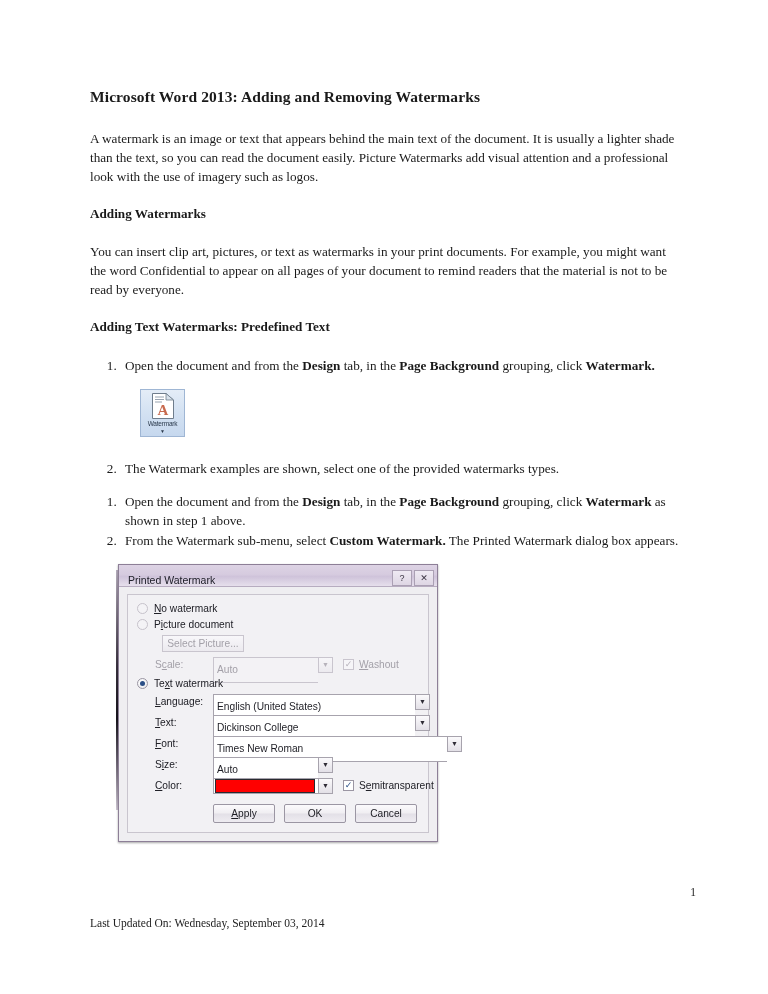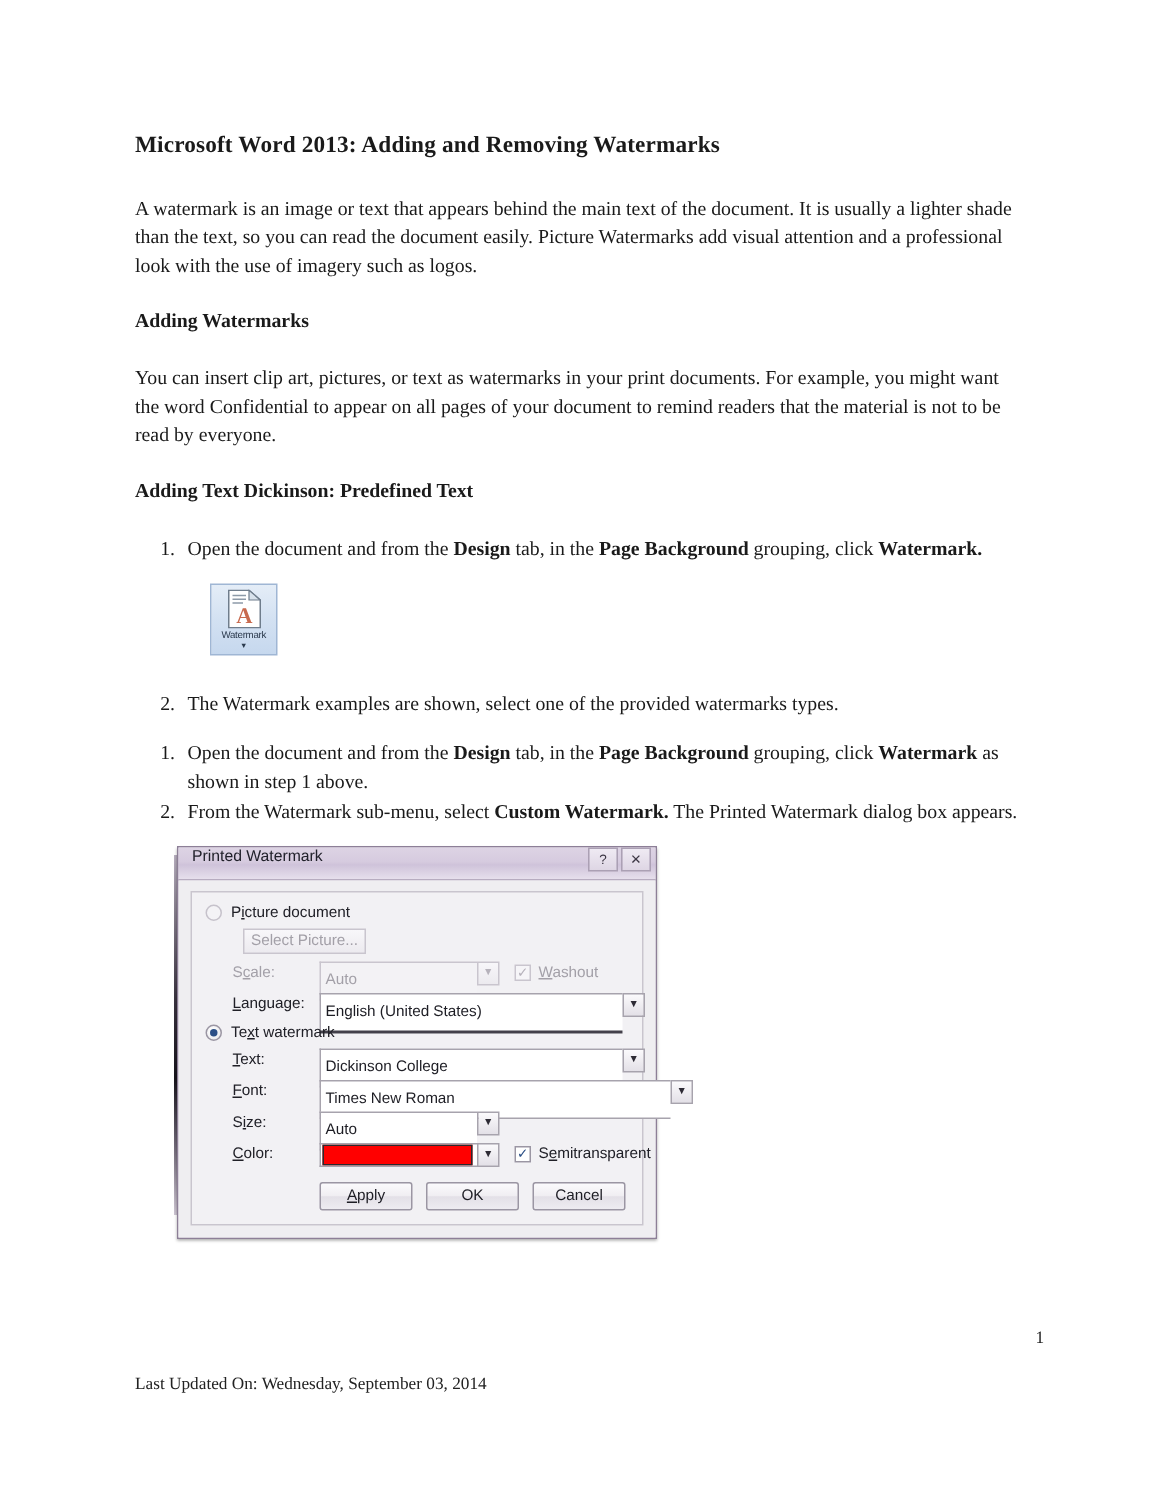--- a/index.html
+++ b/index.html
@@ -117,21 +117,21 @@
     border: 1px solid #8d7f97;
     background: #efeef1;
     box-shadow: 0 1px 2px rgba(0,0,0,0.35);
     box-sizing: border-box;
   }
   .dlg-titlebar {
     height: 22px;
     background: linear-gradient(to bottom, #ddd3e4 0%, #d6cbdf 45%, #cfc3da 55%, #e6dfec 100%);
     border-bottom: 1px solid #b7acc0;
     display: flex;
-    align-items: flex-start;
+    align-items: flex-end;
     padding: 0 3px 0 9px;
     box-sizing: border-box;
   }
   .dlg-title {
     font-family: "Liberation Sans", sans-serif;
     font-size: 10.5px;
     color: #20202a;
     flex: 1;
     white-space: nowrap;
   }
@@ -322,21 +322,21 @@
 <div class="page">
 
   <h1 class="doc-title">Microsoft Word 2013:  Adding and Removing Watermarks</h1>
 
   <p class="para">A watermark is an image or text that appears behind the main text of the document. It is usually a lighter shade than the text, so you can read the document easily.  Picture Watermarks add visual attention and a professional look with the use of imagery such as logos.</p>
 
   <div class="heading">Adding Watermarks</div>
 
   <p class="para">You can insert clip art, pictures, or text as watermarks in your print documents. For example, you might want the word Confidential to appear on all pages of your document to remind readers that the material is not to be read by everyone.</p>
 
-  <div class="heading">Adding Text Dickinson: Predefined Text</div>
+  <div class="heading">Adding Text Watermarks: Predefined Text</div>
 
   <ol class="steps" start="1">
     <li>
       <span class="li-body"><span>Open the document and from the </span><span style="font-weight: bold;">Design</span><span> tab, in the </span><span style="font-weight: bold;">Page Background</span><span> grouping, click </span><span style="font-weight: bold;">Watermark.</span></span>
     </li>
   </ol>
 
   <div class="wm-btn-wrap">
     <div class="wm-btn">
       <span class="wm-page-icon">
@@ -377,20 +377,24 @@
 
       <div class="dlg-titlebar">
         <span class="dlg-title">Printed Watermark</span>
         <span class="tb-btn">?</span>
         <span class="tb-btn">✕</span>
       </div>
 
       <div class="dlg-body">
         <div class="dlg-panel">
 
+          <div class="row">
+            <span class="radio dim"></span>
+            <span class="lbl"><u class="acc">N</u><span>o watermark</span></span>
+          </div>
 
           <div class="row">
             <span class="radio dim"></span>
             <span class="lbl"><span>P</span><u class="acc">i</u><span>cture document</span></span>
           </div>
 
           <div class="row">
             <span class="btn-disabled">Select Picture...</span>
           </div>
 
@@ -398,30 +402,30 @@
             <span class="field-label"><span>S</span><u class="acc">c</u><span>ale:</span></span>
             <span class="combo dim w-sel">
               <span class="txt" style="width:105px">Auto</span>
               <span class="arrow">▼</span>
             </span>
             <span class="chk dim" style="margin-left:10px">✓</span>
             <span class="lbl"><u class="acc">W</u><span>a</span><span>shout</span></span>
           </div>
 
           <div class="row">
+            <span class="radio checked"></span>
+            <span class="lbl"><span>Te</span><u class="acc">x</u><span>t watermark</span></span>
+          </div>
+
+          <div class="row">
             <span class="field-label"><u class="acc">L</u><span>anguage:</span></span>
             <span class="combo">
               <span class="txt heavy-underline" style="width:202px">English (United States)</span>
               <span class="arrow">▼</span>
             </span>
-          </div>
-
-          <div class="row">
-            <span class="radio checked"></span>
-            <span class="lbl"><span>Te</span><u class="acc">x</u><span>t watermark</span></span>
           </div>
 
           <div class="row">
             <span class="field-label"><u class="acc">T</u><span>ext:</span></span>
             <span class="combo">
               <span class="txt" style="width:202px">Dickinson College</span>
               <span class="arrow">▼</span>
             </span>
           </div>
 

